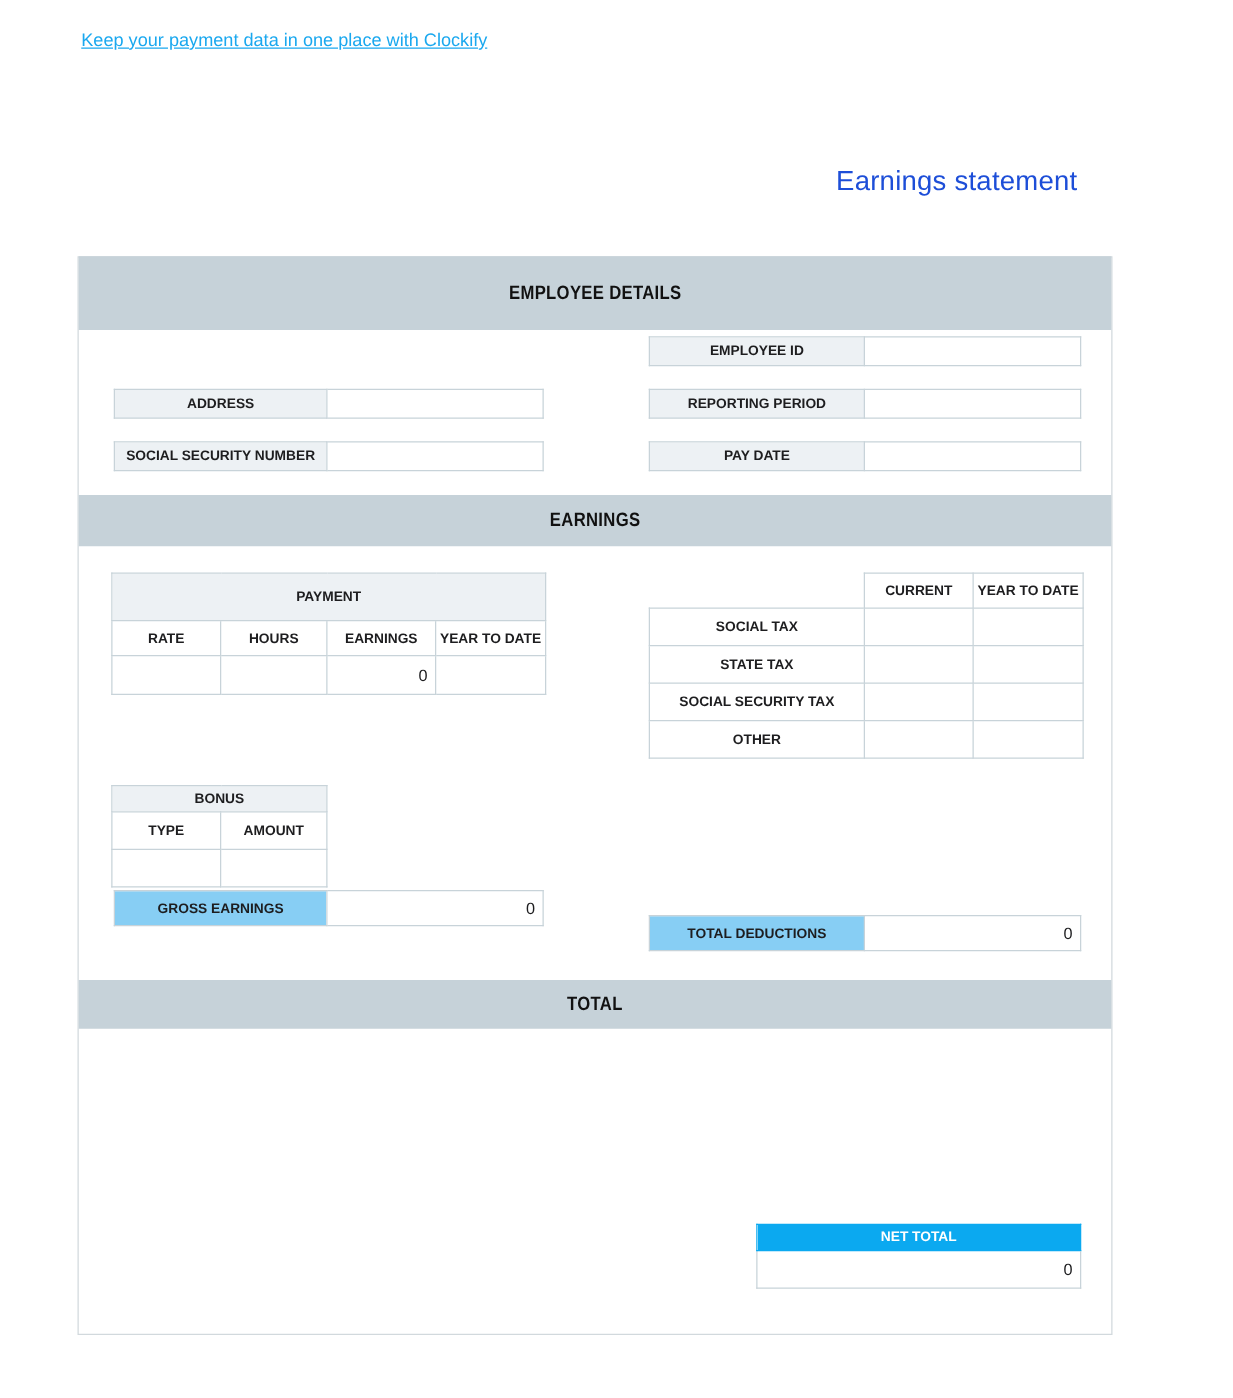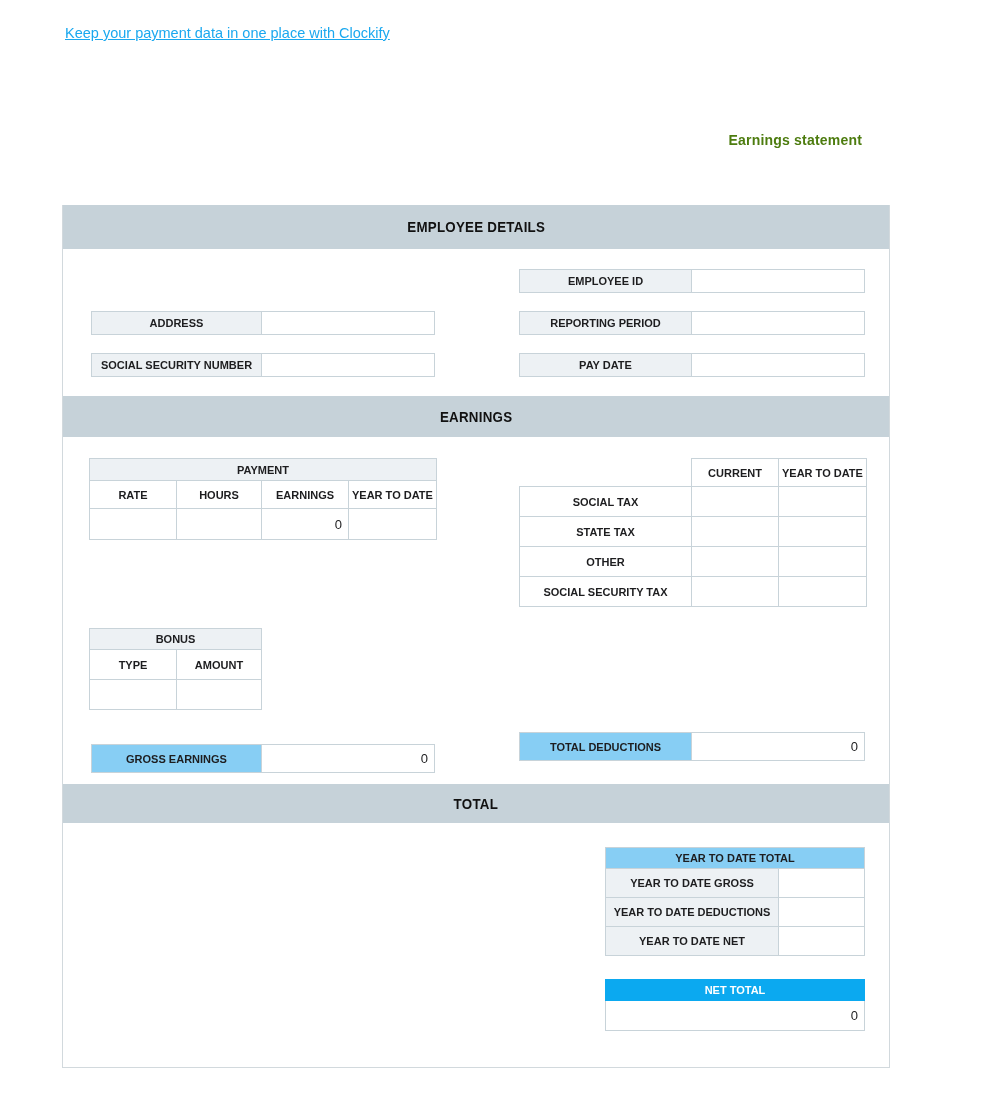--- a/index.html
+++ b/index.html
@@ -5,52 +5,52 @@
   * { margin:0; padding:0; box-sizing:border-box; }
   html,body { background:#ffffff; }
   body { width:986px; height:1118px; position:relative; font-family:"Liberation Sans","DejaVu Sans",sans-serif; color:#1d1d1f; }
   .page { position:absolute; inset:0; background:#fff; }
 
   .top-link { position:absolute; left:65px; top:25px; font-size:14.5px; color:#1aa8ef; text-decoration:underline; cursor:pointer; }
 
   .company-box { position:absolute; left:62px; top:107px; width:285px; height:77px; border:1px solid #d2d9dd; }
   .company-box .lbl { width:100%; text-align:center; padding-top:7px; font-size:13px; font-weight:700; color:#1a1a1e; }
 
-  .doc-title { position:absolute; top:132px; right:124px; font-size:14px; font-weight:700; color:#4d7c0f; letter-spacing:0.2px; }
+  .doc-title { position:absolute; top:132px; right:124px; font-size:22px; font-weight:400; color:#1d4ed8; letter-spacing:0.2px; }
 
   .sheet { position:absolute; left:62px; top:205px; width:828px; height:863px; border:1px solid #d2d9dd; background:#fff; }
 
   .bar { position:absolute; left:0; right:0; background:#c6d2d9; display:flex; align-items:center; justify-content:center; }
   .bar span { display:inline-block; transform:scaleX(0.86); font-size:15.5px; font-weight:700; color:#111; letter-spacing:0.3px; white-space:nowrap; }
-  .bar1 { top:-1px; height:44px; }
+  .bar1 { top:-1px; height:59px; }
   .bar2 { top:190px; height:41px; }
   .bar3 { top:578px; height:39px; }
 
   table { border-collapse:collapse; table-layout:fixed; position:absolute; }
   td { border:1px solid #c8d3d9; background:#fff; font-size:11px; font-weight:700; text-align:center; color:#1d1d1f; padding:0 3px; overflow:hidden; white-space:nowrap; }
   td.lab { background:#edf1f4; }
   td.empty { border:none; background:transparent; }
   td.val { font-weight:400; font-size:13px; text-align:right; padding-right:6px; }
   td.blue { background:#87cef4; }
   td.accent { background:#0ba9f0; color:#ffffff; border-color:#0ba9f0; }
 
   
   .f-row td { height:23px; }
   .t-el1 { left:28px;  top:63px;  } .t-el2 { left:28px;  top:105px; } .t-el3 { left:28px;  top:147px; }
   .t-er1 { left:456px; top:63px;  } .t-er2 { left:456px; top:105px; } .t-er3 { left:456px; top:147px; }
 
   .t-payment { left:26px; top:252px; }
   .t-deductions { left:456px; top:252px; }
   .t-bonus { left:26px; top:422px; }
-  .t-gross { left:28px; top:538px; }
+  .t-gross { left:28px; top:506px; }
   .t-totded { left:456px; top:526px; }
   .t-ytd { left:542px; top:641px; }
   .t-net { left:542px; top:773px; }
 
-  .h21 td { height:21px; } .h22 td { height:22px; } .h28 td { height:28px; }
+  .h21 td { height:21px; } .h22 td { height:38px; } .h28 td { height:28px; }
   .h29 td { height:29px; } .h30 td { height:30px; } .h31 td { height:31px; }
 </style>
 </head>
 <body>
 
 <div class="page">
 
   <a class="top-link">Keep your payment data in one place with Clockify</a>
 
 
@@ -170,26 +170,26 @@
         <td>SOCIAL TAX</td>
         <td class="val"></td>
         <td class="val"></td>
       </tr>
       <tr class="h30">
         <td>STATE TAX</td>
         <td class="val"></td>
         <td class="val"></td>
       </tr>
       <tr class="h30">
+        <td>SOCIAL SECURITY TAX</td>
+        <td class="val"></td>
+        <td class="val"></td>
+      </tr>
+      <tr class="h30">
         <td>OTHER</td>
-        <td class="val"></td>
-        <td class="val"></td>
-      </tr>
-      <tr class="h30">
-        <td>SOCIAL SECURITY TAX</td>
         <td class="val"></td>
         <td class="val"></td>
       </tr>
     </tbody>
       </table>
 
     <table class="t-bonus">
       <colgroup>
           <col style="width:87px">
           <col style="width:85px">
@@ -232,43 +232,20 @@
         <td class="blue">TOTAL DEDUCTIONS</td>
         <td class="val">0</td>
       </tr>
     </tbody>
       </table>
 
     <div class="bar bar3">
       <span>TOTAL</span>
     </div>
 
-    <table class="t-ytd">
-      <colgroup>
-          <col style="width:173px">
-          <col style="width:86px">
-        </colgroup>
-      <tbody>
-          <tr class="h21">
-        <td class="blue" colspan="2">YEAR TO DATE TOTAL</td>
-      </tr>
-      <tr class="h29">
-        <td class="lab">YEAR TO DATE GROSS</td>
-        <td class="val"></td>
-      </tr>
-      <tr class="h29">
-        <td class="lab">YEAR TO DATE DEDUCTIONS</td>
-        <td class="val"></td>
-      </tr>
-      <tr class="h29">
-        <td class="lab">YEAR TO DATE NET</td>
-        <td class="val"></td>
-      </tr>
-    </tbody>
-      </table>
 
     <table class="t-net">
       <colgroup>
           <col style="width:259px">
         </colgroup>
       <tbody>
           <tr class="h21">
         <td class="accent">NET TOTAL</td>
       </tr>
       <tr class="h30">

